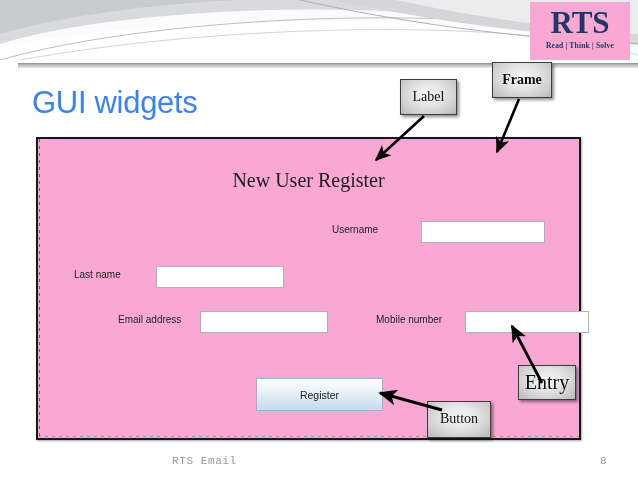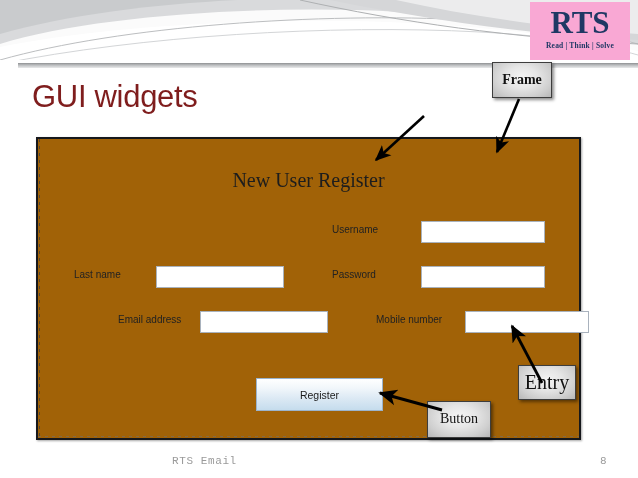--- a/index.html
+++ b/index.html
@@ -61,35 +61,35 @@
     font-size: 7.5px;
     color: #1f3864;
     letter-spacing: 0.2px;
     margin-top: 1px;
   }
 
   
   #slide-title {
     position: absolute;
     left: 32px;
-    top: 79px;
+    top: 85px;
     font-size: 31px;
-    color: #7f1d1d;
+    color: #3b82f6;
     font-weight: 400;
     letter-spacing: -0.3px;
   }
 
   
   #app-window {
     position: absolute;
     left: 36px;
     top: 137px;
     width: 545px;
     height: 303px;
-    background: #a16207;
+    background: #f9a8d4;
     border: 2px solid #16181c;
     box-sizing: border-box;
     box-shadow: 1px 1px 2px rgba(0,0,0,0.35);
     padding-left: 16px;
   }
   
   #app-window::before {
     content: "";
     position: absolute;
     left: 1px; top: 0;
@@ -251,32 +251,29 @@
     </div>
     <div class="field-row col-left row3">
       <span class="field-label">Email address</span>
       <input class="field-input" type="text" placeholder="" style="">
     </div>
 
     <div class="field-row col-right row1">
       <span class="field-label">Username</span>
       <input class="field-input" type="text" placeholder="" style="">
     </div>
-    <div class="field-row col-right row2">
-      <span class="field-label">Password</span>
-      <input class="field-input" type="password" placeholder="" style="">
-    </div>
     <div class="field-row col-right row3">
       <span class="field-label">Mobile number</span>
       <input class="field-input" type="text" placeholder="" style="">
     </div>
 
     <div id="register-button">Register</div>
   </div>
 
+  <div class="callout" id="callout-label">Label</div>
   <div class="callout" id="callout-frame">Frame</div>
   <div class="callout" id="callout-entry">Entry</div>
   <div class="callout" id="callout-button">Button</div>
 
   <svg id="arrows">
     <defs>
       <marker id="ah" markerWidth="7" markerHeight="7" refX="5.6" refY="3.1" orient="auto" markerUnits="strokeWidth">
         <path d="M0,0.4 L6.2,3.1 L0,5.8 L1.6,3.1 Z" fill="#000000"></path>
       </marker>
     </defs>

